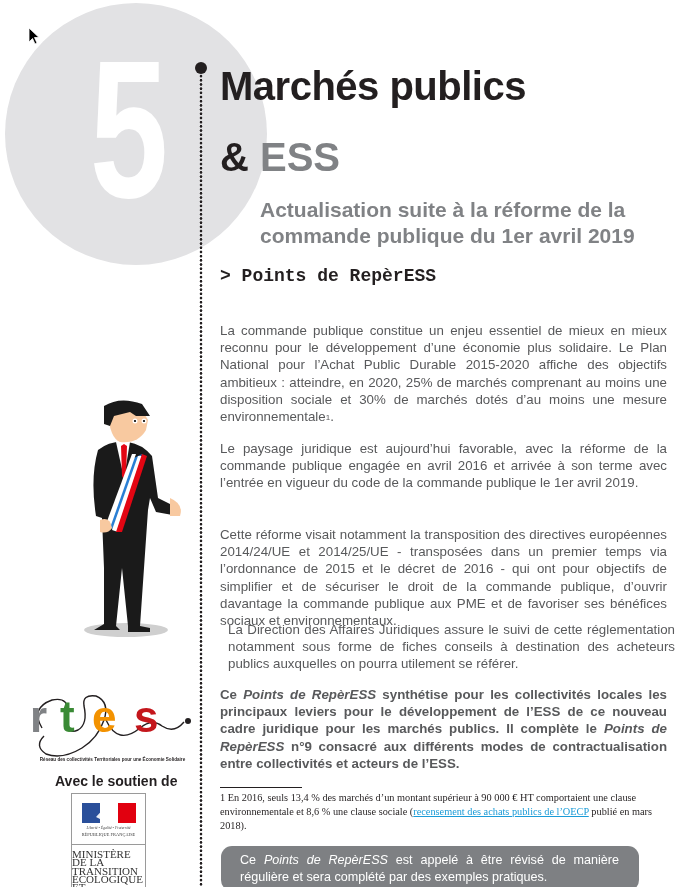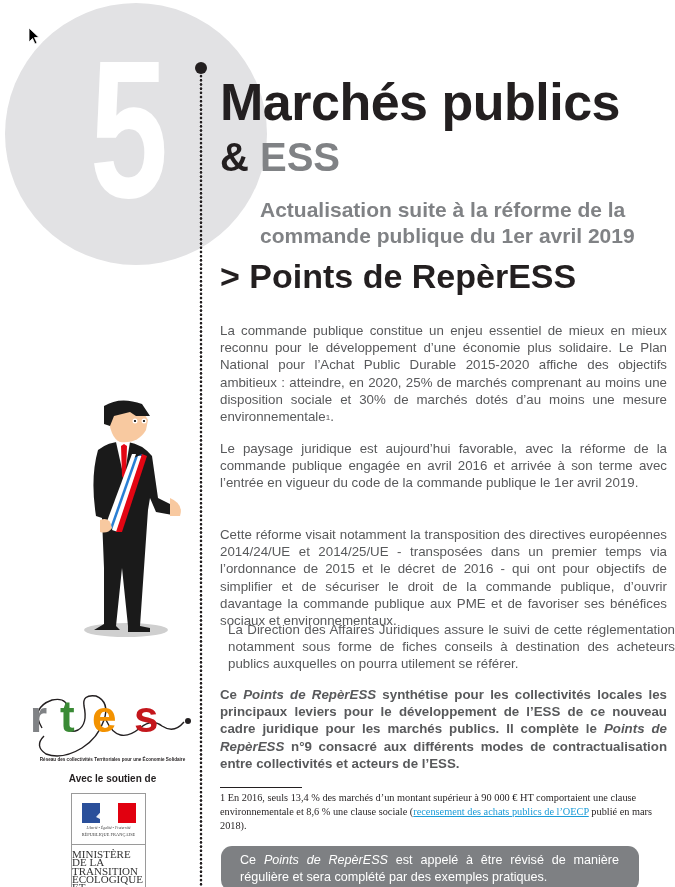--- a/index.html
+++ b/index.html
@@ -22,37 +22,37 @@
     position: absolute; left: 195px; top: 62px; width: 12px; height: 12px;
     border-radius: 50%; background: #231f20;
   }
   .timeline-line {
     position: absolute; left: 199px; top: 74px; width: 4px; height: 813px;
     background-image: radial-gradient(circle, #231f20 1.3px, transparent 1.6px);
     background-size: 4px 4.2px; background-repeat: repeat-y;
   }
 
   .title-1 {
-    position: absolute; left: 220px; top: 80px; font-size: 52px; font-weight: bold;
+    position: absolute; left: 220px; top: 64px; font-size: 40px; font-weight: bold;
     color: #231f20; letter-spacing: -0.5px; line-height: 44px; white-space: nowrap;
   }
   .title-2 {
     position: absolute; left: 220px; top: 135px; font-size: 40px; font-weight: bold;
     line-height: 44px; white-space: nowrap;
   }
   .title-2 .amp { color: #231f20; }
   .title-2 .ess { color: #808285; margin-top: 17px; }
 
   .subtitle {
     position: absolute; left: 220px; top: 197px; width: 440px; font-size: 21px;
     font-weight: bold; color: #808285; line-height: 26px; margin-left: 40px;
   }
   .reperess-heading {
-    position: absolute; left: 220px; top: 261px; font-size: 34px; font-weight: bold;
-    color: #231f20; line-height: 30px; white-space: nowrap;
+    position: absolute; left: 220px; top: 261px; font-size: 18px; font-weight: bold;
+    color: #231f20; line-height: 30px; white-space: nowrap; font-family: Liberation Mono, monospace;
   }
 
   .body-text {
     position: absolute; left: 220px; width: 447px; font-size: 13.3px; line-height: 17.2px;
     color: #58595b; text-align: justify;
   }
   .p1 { top: 322px; }
   .p2 { top: 440px; }
   .p3 { top: 526px; }
   .p4 { top: 621px; margin-left: 8px; }
@@ -77,21 +77,21 @@
 
   .mayor { position: absolute; left: 80px; top: 398px; width: 105px; height: 240px; }
 
   .rtes-logo { position: absolute; left: 22px; top: 688px; width: 175px; height: 78px; }
   .rtes-tagline {
     position: absolute; left: 30px; top: 757px; width: 165px; font-size: 4.6px;
     font-weight: bold; color: #231f20; white-space: nowrap; text-align: center;
   }
   .support-label {
     position: absolute; left: 55px; top: 773px; width: 115px; text-align: center;
-    font-size: 10px; font-weight: bold; color: #231f20; white-space: nowrap;
+    font-size: 14px; font-weight: bold; color: #231f20; white-space: nowrap;
   }
   .ministry-box {
     position: absolute; left: 71px; top: 793px; width: 75px; height: 100px;
     border: 1px solid #9a9a9a; background: #fff;
   }
   .marianne { position: absolute; left: 10px; top: 9px; width: 54px; height: 20px; }
   .devise {
     position: absolute; left: 0; top: 32px; width: 73px; text-align: center;
     font-family: "Liberation Serif", serif; font-style: italic; font-size: 3.8px; color: #444;
   }

